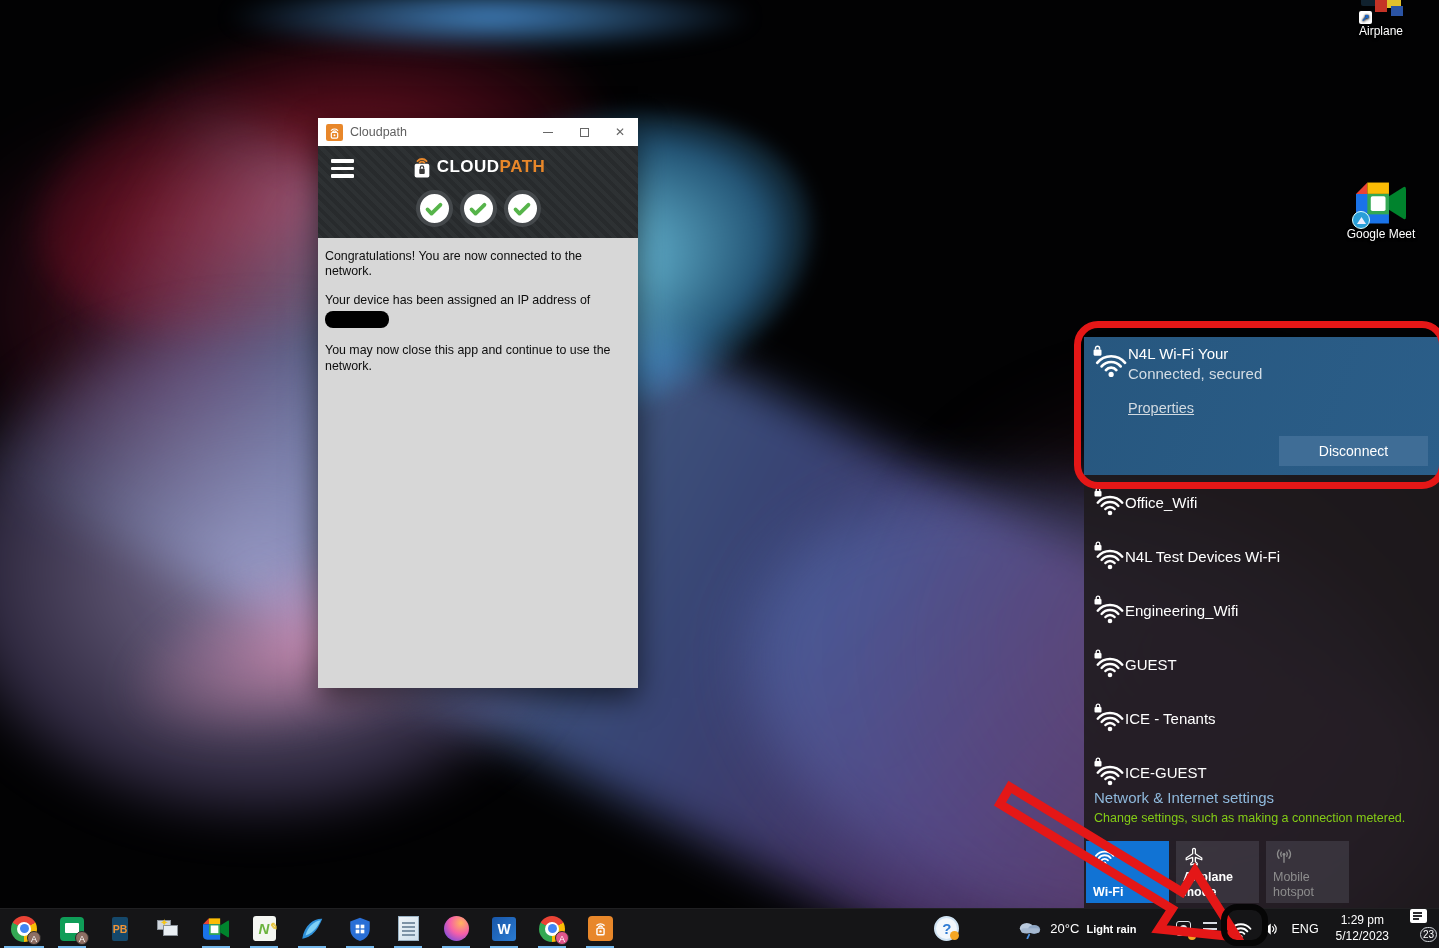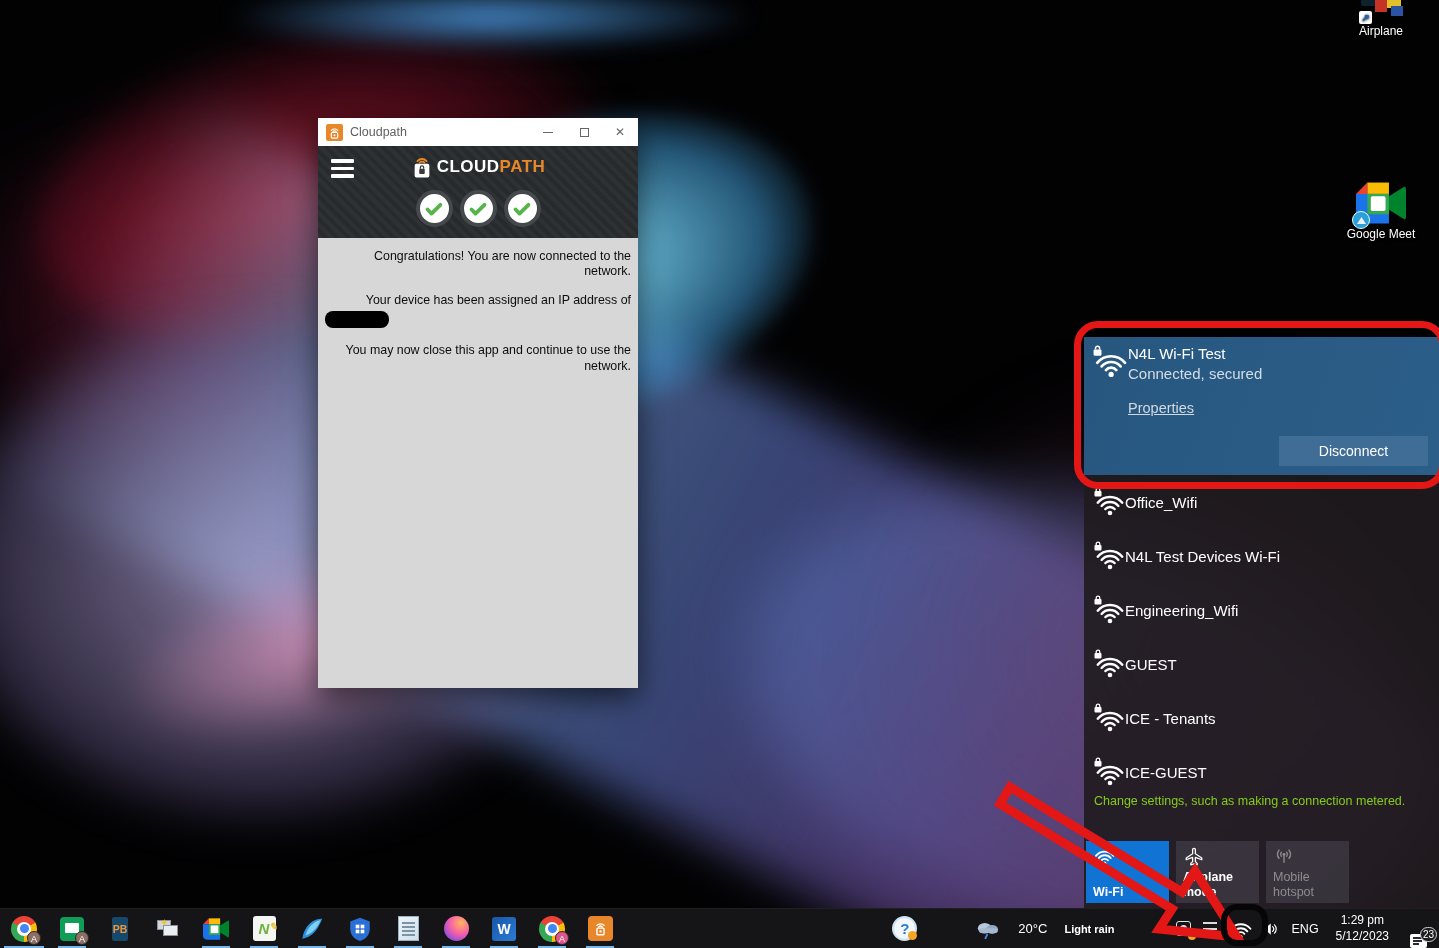--- a/index.html
+++ b/index.html
@@ -61,21 +61,21 @@
   .cp-header { height:92px; position:relative;
                background:repeating-linear-gradient(45deg,#30343699 0 4px,#26292b99 4px 8px), #2a2d2f; }
   .cp-hamburger { position:absolute; left:13px; top:13px; cursor:pointer; }
   .cp-hamburger span { display:block; width:23px; height:3.5px; background:#fff; border-radius:1px; margin-bottom:4px; }
   .cp-logo { position:absolute; top:9px; left:0; right:0; display:flex; align-items:center; justify-content:center; gap:4px; }
   .cp-logo-text { font-size:17px; font-weight:bold; letter-spacing:.5px; color:#fff; }
   .cp-logo-text .path { color:#e8872a; }
   .cp-checks { position:absolute; left:0; right:0; top:44px; display:flex; justify-content:center; gap:7px; }
   .cp-check { width:37px; height:37px; border-radius:50%; background:#fff; border:4px solid #45494c;
               display:flex; align-items:center; justify-content:center; }
-  .cp-body { padding:11px 7px; font-size:12.4px; color:#0d0d0d; line-height:1.22;text-align:right; }
+  .cp-body { padding:11px 7px; font-size:12.4px; color:#0d0d0d; line-height:1.22; }
   .cp-body p { margin-bottom:14px; }
   .cp-body .tight { margin-bottom:3px; }
   .cp-redaction { width:64px; height:17px; background:#000; border-radius:8px; margin:1px 0 15px 0; }
 
   
   #wifi-flyout { position:absolute; left:1084px; top:337px; width:355px; height:571px;
                  background:rgba(31,27,30,.9); color:#fff; }
   .wf-connected { position:relative; height:138px; background:linear-gradient(110deg,#27577f,#2b5e89); }
   .wf-conn-icon { position:absolute; left:9px; top:8px; }
   .wf-ssid { position:absolute; left:44px; top:8px; font-size:15px; color:#fff; }
@@ -127,35 +127,35 @@
   .droplet { width:25px; height:25px; border-radius:50%;
              background:radial-gradient(circle at 68% 28%, #ffb45e, #f65fa8 45%, #8a4fd8 80%); }
   .wordicon { width:24px; height:24px; margin:1px; border-radius:3px; background:linear-gradient(135deg,#1856a8,#2b7cd3);
               color:#fff; font-weight:bold; font-size:14px; display:flex; align-items:center; justify-content:center; }
   .cpicon { width:25px; height:25px; border-radius:4px; background:#e8872a; display:flex; align-items:center; justify-content:center; }
 
   .tb-tray { margin-left:auto; display:flex; align-items:center; height:100%; }
   .help-badge { position:relative; width:25px; height:25px; border-radius:50%; background:#f2f7fc; border:2px solid #cfe2f2;
                 color:#2f7bd4; font-weight:bold; font-size:15px; text-align:center; line-height:22px; margin-right:58px; cursor:pointer; }
   .help-dot { position:absolute; right:-2px; bottom:-1px; width:9px; height:9px; border-radius:50%; background:#f5a623; }
-  .weather { display:flex; align-items:center; gap:17px; color:#fff; margin-right:32px; cursor:pointer; }
+  .weather { display:flex; align-items:center; gap:7px; color:#fff; margin-right:10px; cursor:pointer; }
   .weather .temp { font-size:13px; }
   .weather .desc { font-size:11px; font-weight:bold; }
   .tray-chevron { color:#fff; font-size:12px; width:24px; text-align:center; cursor:pointer; }
   .tray-mini { position:relative; width:22px; height:22px; margin:0 2px; display:flex; align-items:center; justify-content:center; cursor:pointer; }
   .mini-sq { width:15px; height:15px; border:1.5px solid #dfe3e8; border-radius:3px; position:relative; }
   .mini-sq:before { content:""; position:absolute; left:3px; top:3px; width:7px; height:7px; border-radius:50%; background:#dfe3e8; }
   .mini-dot { position:absolute; right:-1px; bottom:0; width:8px; height:8px; border-radius:50%; background:#f5a623; }
   .mini-lines { width:14px; height:14px; display:flex; flex-direction:column; justify-content:space-between; }
   .mini-lines i { height:2px; background:#d8dce1; }
   .tray-wifi { width:34px; height:34px; display:flex; align-items:center; justify-content:center; cursor:pointer; }
   .tray-speaker { width:26px; display:flex; justify-content:center; cursor:pointer; }
   .tray-lang { color:#fff; font-size:12.5px; margin:8px 9px; cursor:pointer; }
   .tray-clock { color:#fff; font-size:12px; text-align:center; line-height:1.3; margin:0 8px; cursor:pointer; }
-  .tray-notif { position:relative; width:42px; height:100%; display:flex; align-items:flex-end; justify-content:center; cursor:pointer; }
+  .tray-notif { position:relative; width:42px; height:100%; display:flex; align-items:flex-start; justify-content:center; cursor:pointer; }
   .notif-glyph { width:17px; height:14px; background:#fff; border-radius:2px; position:relative; }
   .notif-glyph i { position:absolute; left:3px; width:9px; height:1.5px; background:#2a2a2e; }
   .notif-badge { position:absolute; right:2px; bottom:6px; min-width:17px; height:15px; border-radius:8px; background:#1d1d22;
                  border:1px solid #cfd3d8; color:#fff; font-size:10px; line-height:13px; text-align:center; padding:0 2px; }
 
   
   #red-rect { position:absolute; left:1074px; top:321px; width:372px; height:168px;
               border:7px solid #e41717; border-radius:24px; pointer-events:none; z-index:40; }
   #red-arrow { position:absolute; left:0; top:0; z-index:41; pointer-events:none; }
   #black-ring { position:absolute; left:1221px; top:904px; width:47px; height:42px;
@@ -269,21 +269,21 @@
       <svg class="wf-conn-icon" width="34" height="34" viewBox="0 0 30 30">
         <g fill="none" stroke="#fff" stroke-width="2.4" stroke-linecap="round">
           <path d="M3.7 15.7 A16 16 0 0 1 28.3 15.7"></path>
           <path d="M7.6 18.9 A11 11 0 0 1 24.4 18.9"></path>
           <path d="M11.4 22.1 A6 6 0 0 1 20.6 22.1"></path>
         </g>
         <circle cx="16" cy="26" r="2.3" fill="#fff"></circle>
         <rect x="0.5" y="4" width="7" height="5.4" rx="1" fill="#fff"></rect>
         <path d="M2.2 4 V2.9 a1.8 1.8 0 0 1 3.6 0 V4" stroke="#fff" stroke-width="1.3" fill="none"></path>
       </svg>
-      <div class="wf-ssid">N4L Wi-Fi Test</div>
+      <div class="wf-ssid">N4L Wi-Fi Your</div>
       <div class="wf-status">Connected, secured</div>
       <div class="wf-properties">Properties</div>
       <div class="wf-disconnect">Disconnect</div>
     </div>
 
     <div class="wf-item">
       <svg width="30" height="30" viewBox="0 0 30 30">
           <g fill="none" stroke="#fff" stroke-width="2.4" stroke-linecap="round">
             <path d="M3.7 15.7 A16 16 0 0 1 28.3 15.7"></path>
             <path d="M7.6 18.9 A11 11 0 0 1 24.4 18.9"></path>
@@ -355,20 +355,21 @@
             <path d="M11.4 22.1 A6 6 0 0 1 20.6 22.1"></path>
           </g>
           <circle cx="16" cy="26" r="2.3" fill="#fff"></circle>
           <rect x="0.5" y="4" width="7" height="5.4" rx="1" fill="#fff"></rect>
           <path d="M2.2 4 V2.9 a1.8 1.8 0 0 1 3.6 0 V4" stroke="#fff" stroke-width="1.3" fill="none"></path>
         </svg>
       <span class="label">ICE-GUEST</span>
     </div>
 
     <div class="wf-settings">
+      <div class="wf-settings-link">Network &amp; Internet settings</div>
       <div class="wf-settings-hint">Change settings, such as making a connection metered.</div>
     </div>
 
     <div class="wf-tiles">
       <div class="wf-tile active">
         <svg class="tile-icon" width="22" height="20" viewBox="0 0 30 28">
           <g fill="none" stroke="#fff" stroke-width="2.6" stroke-linecap="round">
               <path d="M3.7 13.7 A16 16 0 0 1 28.3 13.7"></path>
               <path d="M7.6 16.9 A11 11 0 0 1 24.4 16.9"></path>
               <path d="M11.4 20.1 A6 6 0 0 1 20.6 20.1"></path>

